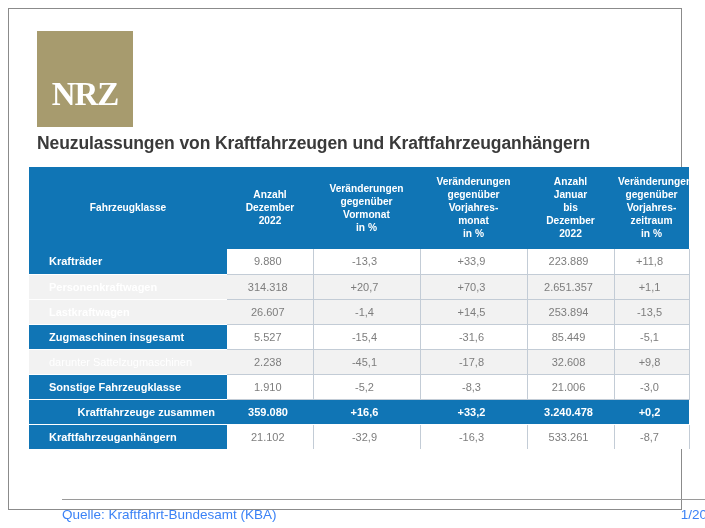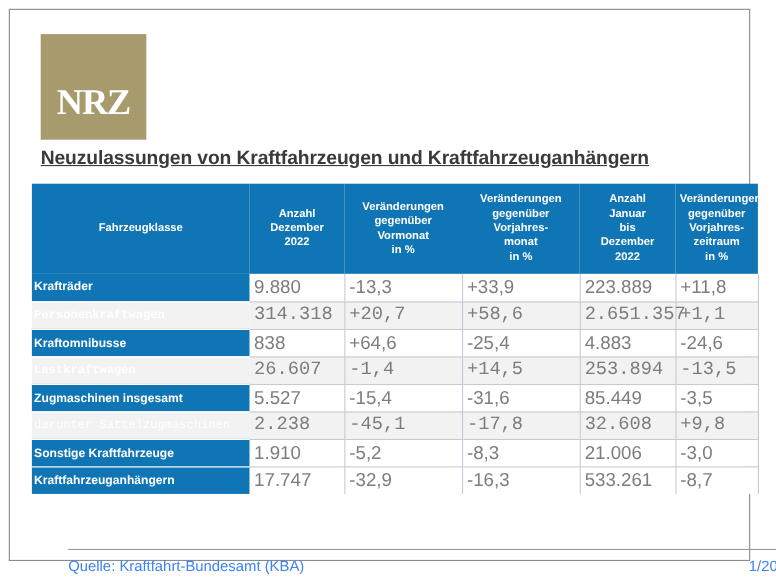--- a/index.html
+++ b/index.html
@@ -52,21 +52,20 @@
   .chart-title {
     position: absolute;
     left: 28px;
     top: 124px;
     width: 640px;
     font-size: 17.5px;
     font-weight: bold;
     color: #3a3a3a;
     letter-spacing: -0.1px;
     white-space: nowrap;
-    text-decoration: underline;
   }
 
   
   .table-wrap {
     position: absolute;
     left: 20px;
     top: 158px;
     width: 660px;
   }
   table.data-table {
@@ -94,42 +93,42 @@
     height: 72px;
     box-sizing: border-box;
     border: 0;
   }
   thead th.h-label {
     text-align: center;
     margin-top: 23px;
   }
 
   tbody td {
-    font-size: 17px;
+    font-size: 11px;
     color: #7d7d7d;
     height: 25px;
     padding: 0 8px 0 4px;
-    text-align: left;
+    text-align: center;
     vertical-align: middle;
     border-right: 1px solid #c3ccd6;
     border-bottom: 1px solid #c3ccd6;
     background: #ffffff;
     box-sizing: border-box;
     white-space: nowrap;
   }
-  tbody tr.alt td { background: #f2f2f2; font-family: Liberation Mono, monospace; }
+  tbody tr.alt td { background: #f2f2f2; }
   tbody td.last-col { border-right: 1px solid #c3ccd6; margin-top: 44px; }
 
   tbody td.row-label {
     background: #1075b5;
     color: #ffffff;
     font-size: 11px;
     font-weight: bold;
     text-align: left;
-    padding-left: 2px;
+    padding-left: 20px;
     border-right: 0;
     border-bottom: 1px solid #ffffff;
     white-space: nowrap;
   }
   tbody td.row-label.not-bold { font-weight: normal; }
 
   tbody tr.total-row td {
     background: #1075b5;
     color: #ffffff;
     font-weight: bold;
@@ -196,67 +195,67 @@
             <td>9.880</td>
             <td>-13,3</td>
             <td>+33,9</td>
             <td>223.889</td>
             <td class="last-col">+11,8</td>
           </tr>
           <tr class="alt">
             <td class="row-label">Personenkraftwagen</td>
             <td>314.318</td>
             <td>+20,7</td>
-            <td>+58,6</td>
+            <td>+70,3</td>
             <td>2.651.357</td>
             <td class="last-col">+1,1</td>
-          </tr>
-          <tr>
-            <td class="row-label">Kraftomnibusse</td>
-            <td>838</td>
-            <td>+64,6</td>
-            <td>-25,4</td>
-            <td>4.883</td>
-            <td class="last-col">-24,6</td>
           </tr>
           <tr class="alt">
             <td class="row-label">Lastkraftwagen</td>
             <td>26.607</td>
             <td>-1,4</td>
             <td>+14,5</td>
             <td>253.894</td>
             <td class="last-col">-13,5</td>
           </tr>
           <tr>
             <td class="row-label">Zugmaschinen insgesamt</td>
             <td>5.527</td>
             <td>-15,4</td>
             <td>-31,6</td>
             <td>85.449</td>
-            <td class="last-col">-3,5</td>
+            <td class="last-col">-5,1</td>
           </tr>
           <tr class="alt">
             <td class="row-label not-bold">darunter Sattelzugmaschinen</td>
             <td>2.238</td>
             <td>-45,1</td>
             <td>-17,8</td>
             <td>32.608</td>
             <td class="last-col">+9,8</td>
           </tr>
           <tr>
-            <td class="row-label">Sonstige Kraftfahrzeuge</td>
+            <td class="row-label">Sonstige Fahrzeugklasse</td>
             <td>1.910</td>
             <td>-5,2</td>
             <td>-8,3</td>
             <td>21.006</td>
             <td class="last-col">-3,0</td>
           </tr>
+          <tr class="total-row">
+            <td class="row-label">Kraftfahrzeuge zusammen</td>
+            <td>359.080</td>
+            <td>+16,6</td>
+            <td>+33,2</td>
+            <td>3.240.478</td>
+            <td class="last-col">+0,2</td>
+          </tr>
           <tr>
             <td class="row-label">Kraftfahrzeuganhängern</td>
-            <td>17.747</td>
+            <td>21.102</td>
             <td>-32,9</td>
             <td>-16,3</td>
             <td>533.261</td>
             <td class="last-col">-8,7</td>
           </tr>
         </tbody>
     </table>
   </div>
 
   <div class="footer">

